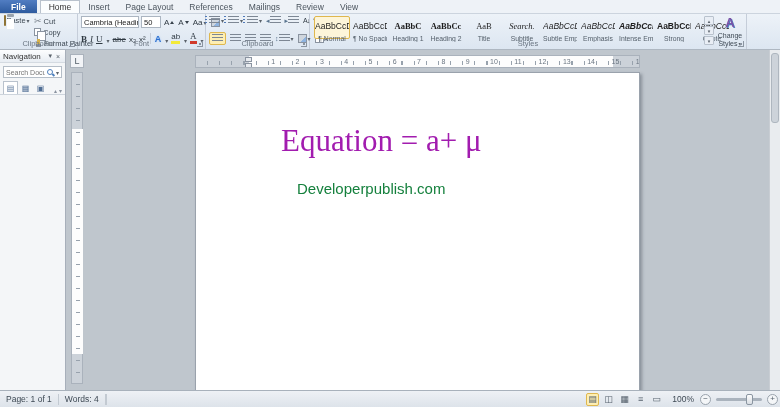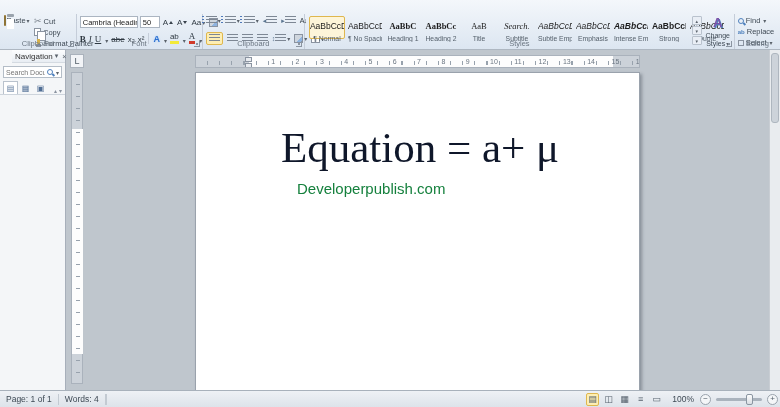--- a/index.html
+++ b/index.html
@@ -111,21 +111,21 @@
   .ed-row { display:flex; align-items:center; gap:2px; height:9px; }
   .mag-icon { width:6px; height:6px; border:1.5px solid #4f81bd; border-radius:50%; position:relative; flex:none; }
   .mag-icon::after { content:""; position:absolute; left:4px; top:4px; width:3px; height:1.5px; background:#4f81bd; transform:rotate(45deg); }
   .replace-icon { font-size:6px; color:#4f81bd; font-weight:bold; }
   .select-icon { width:6px; height:6px; border:1px dashed #8a93a0; flex:none; }
 
   
   .navpane { position:absolute; left:0; top:50px; width:66px; height:340px; background:#f4f6f8;
              border-right:1px solid #a7afba; display:flex; flex-direction:column; }
   .nav-header { height:13px; display:flex; align-items:center; padding:0 3px; font-size:8px; color:#333;
-                background:linear-gradient(#fcfdfe,#e8edf3); border-bottom:1px solid #d4dae1;margin-left:12px; }
+                background:linear-gradient(#fcfdfe,#e8edf3); border-bottom:1px solid #d4dae1; }
   .nav-header .sp { flex:1; }
   .nav-hbtn { font-size:7px; color:#5a626b; padding:0 2px; }
   .nav-search { margin:3px 3px 2px; height:12px; background:#fff; border:1px solid #b4bdc7;
                 display:flex; align-items:center; padding:0 2px; gap:2px; }
   .nav-search input { flex:1; min-width:0; border:none; outline:none; font-size:7px; color:#444; background:transparent;
                       font-family:"Liberation Sans",sans-serif; }
   .nav-tabs { display:flex; align-items:flex-end; padding:0 3px; border-bottom:1px solid #cdd4dc; height:15px; }
   .nav-tab { width:15px; height:13px; display:flex; align-items:center; justify-content:center; font-size:8px; color:#4f6d94;
              border:1px solid transparent; border-bottom:none; }
   .nav-tab.active { background:#fff; border-color:#b9c2cd; }
@@ -145,21 +145,21 @@
   .indent-marker.low { top:7px; }
   .tabsel { position:absolute; left:3px; top:4px; width:14px; height:14px; background:#f2f4f7; border:1px solid #aab2bc;
             font-size:9px; color:#55606b; display:flex; align-items:center; justify-content:center; }
   .vruler { position:absolute; left:4px; top:22px; width:12px; height:312px; background:#ccd2d9; border:1px solid #aab2bc; }
   .vruler .white { position:absolute; top:56px; left:0; width:11px; height:225px; background:#fdfdfd; }
   .vruler .ticks { position:absolute; left:4px; top:0; width:4px; height:310px;
             background:repeating-linear-gradient(transparent 0 11px, #98a2ad 11px 12px); }
   .page { position:absolute; left:128px; top:22px; width:445px; height:330px; background:#fff;
           border:1px solid #9aa2ac; box-shadow:2px 2px 3px rgba(70,80,90,.45); }
   .doc-heading { position:absolute; left:85px; top:50px; font-family:"Liberation Serif","DejaVu Serif",serif;
-                 font-size:43px; color:#0f172a; white-space:nowrap; }
+                 font-size:31px; color:#a21caf; white-space:nowrap; }
   .doc-body { position:absolute; left:101px; top:107px; font-size:15px; color:#15803d; white-space:nowrap; }
   .vscroll { position:absolute; right:0; top:0; width:11px; height:340px; background:#e9ecef; border-left:1px solid #c8cdd3; }
   .vthumb { position:absolute; left:1px; top:3px; width:8px; height:70px; background:#cdd3da; border:1px solid #aeb6bf; border-radius:3px; }
 
   
   .statusbar { position:absolute; left:0; bottom:0; width:780px; height:17px;
                background:linear-gradient(#eef1f5,#dde3ea); border-top:1px solid #a8b1bb;
                display:flex; align-items:center; font-size:8.5px; color:#3f4a55; }
   .sb-item { padding:0 6px; display:flex; align-items:center; gap:3px; height:100%; }
   .sb-sep { width:1px; height:11px; background:#c3cad2; }
@@ -173,20 +173,30 @@
   .zoombtn { width:11px; height:11px; border:1px solid #9aa3ad; border-radius:50%; background:#f4f6f8;
              display:flex; align-items:center; justify-content:center; font-size:8px; color:#55606b; line-height:1; }
   .zoom-track { width:46px; height:3px; background:#aab3bd; border-radius:2px; position:relative; margin:0 2px; }
   .zoom-thumb { position:absolute; left:30px; top:-4px; width:7px; height:11px; background:linear-gradient(#fdfdfd,#d8dde3);
                 border:1px solid #8a95a1; border-radius:2px; }
 </style>
 </head>
 <body>
 
 <div class="ribbon">
+  <div class="tabs">
+    <div class="tab file">File</div>
+    <div class="tab active">Home</div>
+    <div class="tab">Insert</div>
+    <div class="tab">Page Layout</div>
+    <div class="tab">References</div>
+    <div class="tab">Mailings</div>
+    <div class="tab">Review</div>
+    <div class="tab">View</div>
+  </div>
 
   <div class="groups">
 
     <div class="group g-clip">
       <div class="gbody">
         <div class="paste-btn">
           <span class="clipboard-shape"></span>
           <span>Paste</span><span class="dd">▾</span>
         </div>
         <div class="clip-small">
@@ -367,41 +377,20 @@
         </div>
         <div class="chgstyles">
           <span class="chg-icon">A</span>
           <span>Change Styles</span><span class="dd">▾</span>
         </div>
       </div>
       <div class="glabel"><span>Styles</span>
         <span class="launcher"></span></div>
     </div>
 
-    <div class="group g-edit">
-      <div class="gbody">
-        <div class="ed-col">
-          <div class="ed-row">
-            <span class="mag-icon"></span>
-            <span>Find</span>
-            <span class="dd">▾</span>
-          </div>
-          <div class="ed-row">
-            <span class="replace-icon">ab</span>
-            <span>Replace</span>
-          </div>
-          <div class="ed-row">
-            <span class="select-icon"></span>
-            <span>Select</span>
-            <span class="dd">▾</span>
-          </div>
-        </div>
-      </div>
-      <div class="glabel"><span>Editing</span></div>
-    </div>
   </div>
 </div>
 
 <div class="navpane">
   <div class="nav-header">
     <span>Navigation</span>
     <span class="sp"></span>
     <span class="nav-hbtn">▾</span>
     <span class="nav-hbtn">×</span>
   </div>

